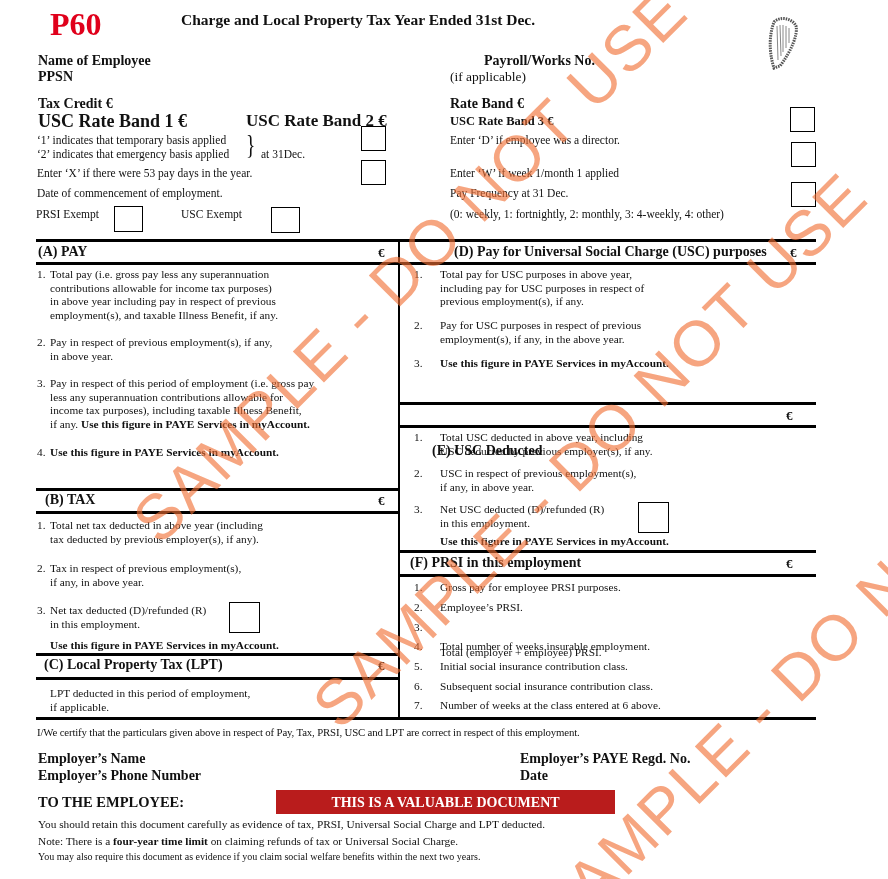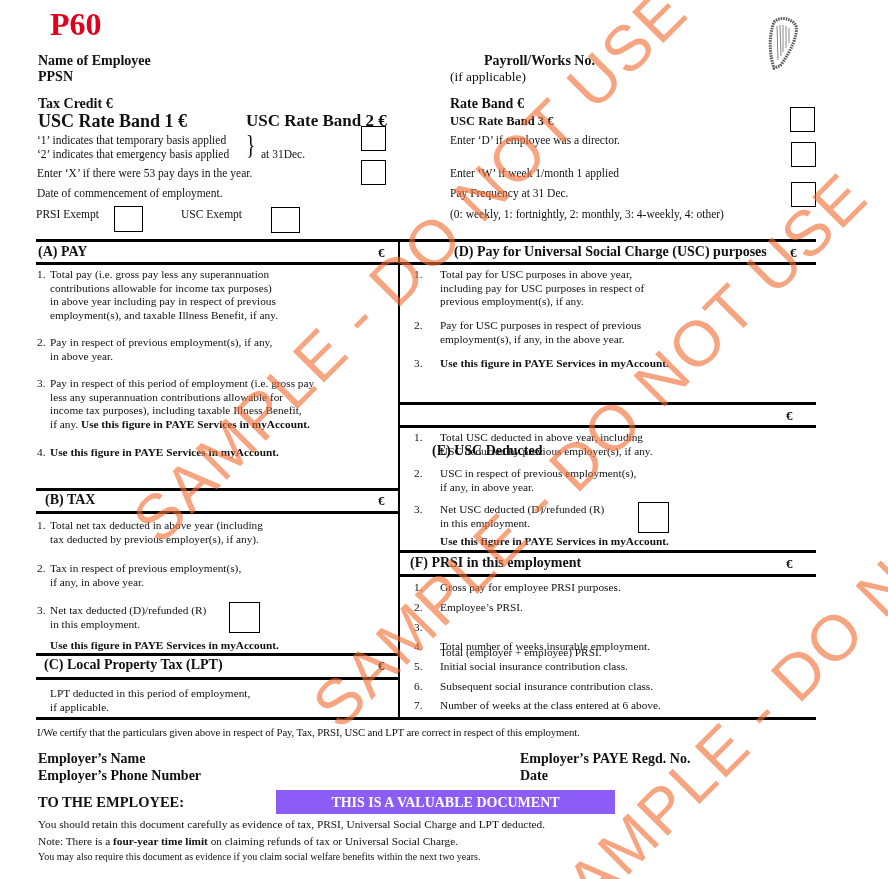--- a/index.html
+++ b/index.html
@@ -12,32 +12,33 @@
   .hn { font-size:13.5px; line-height:16px; }
   .sm { font-size:11.5px; line-height:14px; }
   .box { position:absolute; border:1.5px solid #000; box-sizing:border-box; background:#fff; }
   .hline { position:absolute; background:#000; }
   .vline { position:absolute; background:#000; width:1.5px; }
   .sec-title { position:absolute; font-size:14px; font-weight:bold; }
   .euro { position:absolute; font-size:13px; font-weight:bold; }
   .item { position:absolute; font-size:11.3px; line-height:13.5px; }
   .item b { font-weight:bold; }
   .num { position:absolute; font-size:11.3px; line-height:13.5px; }
-  .banner { position:absolute; left:276px; top:790px; width:339px; height:24px; background:#8b5cf6; color:#fff;
+  .banner { position:absolute; left:276px; top:790px; width:339px; height:24px; background:#b91c1c; color:#fff;
             font-size:14px; font-weight:bold; text-align:center; line-height:26px; }
   .watermark { position:absolute; color:rgba(240,110,50,0.62); font-family:"Liberation Sans","DejaVu Sans",sans-serif;
                font-size:64px; font-weight:normal; white-space:nowrap; transform-origin:left top; letter-spacing:2px;
                pointer-events:none; }
   .harp { position:absolute; left:766px; top:16px; width:34px; height:54px; }
 </style>
 </head>
 <body>
 
 <div class="abs p60">P60</div>
 <div class="abs title">
+  <div>Charge and Local Property Tax Year Ended 31st Dec.</div>
 </div>
 <svg class="harp" viewBox="0 0 34 54">
   <path d="M8 6 C 14 0, 26 2, 30 10 C 32 18, 26 34, 14 50 L 8 52 C 4 40, 2 22, 8 6 Z" fill="none" stroke="#555" stroke-width="3" stroke-dasharray="1.5 1"></path>
   <path d="M11 10 L 12 44" stroke="#888" stroke-width="1"></path>
   <path d="M14 9 L 15 40" stroke="#888" stroke-width="1"></path>
   <path d="M17 9 L 17 36" stroke="#888" stroke-width="1"></path>
   <path d="M20 10 L 20 32" stroke="#888" stroke-width="1"></path>
   <path d="M23 12 L 23 27" stroke="#888" stroke-width="1"></path>
 </svg>
 

